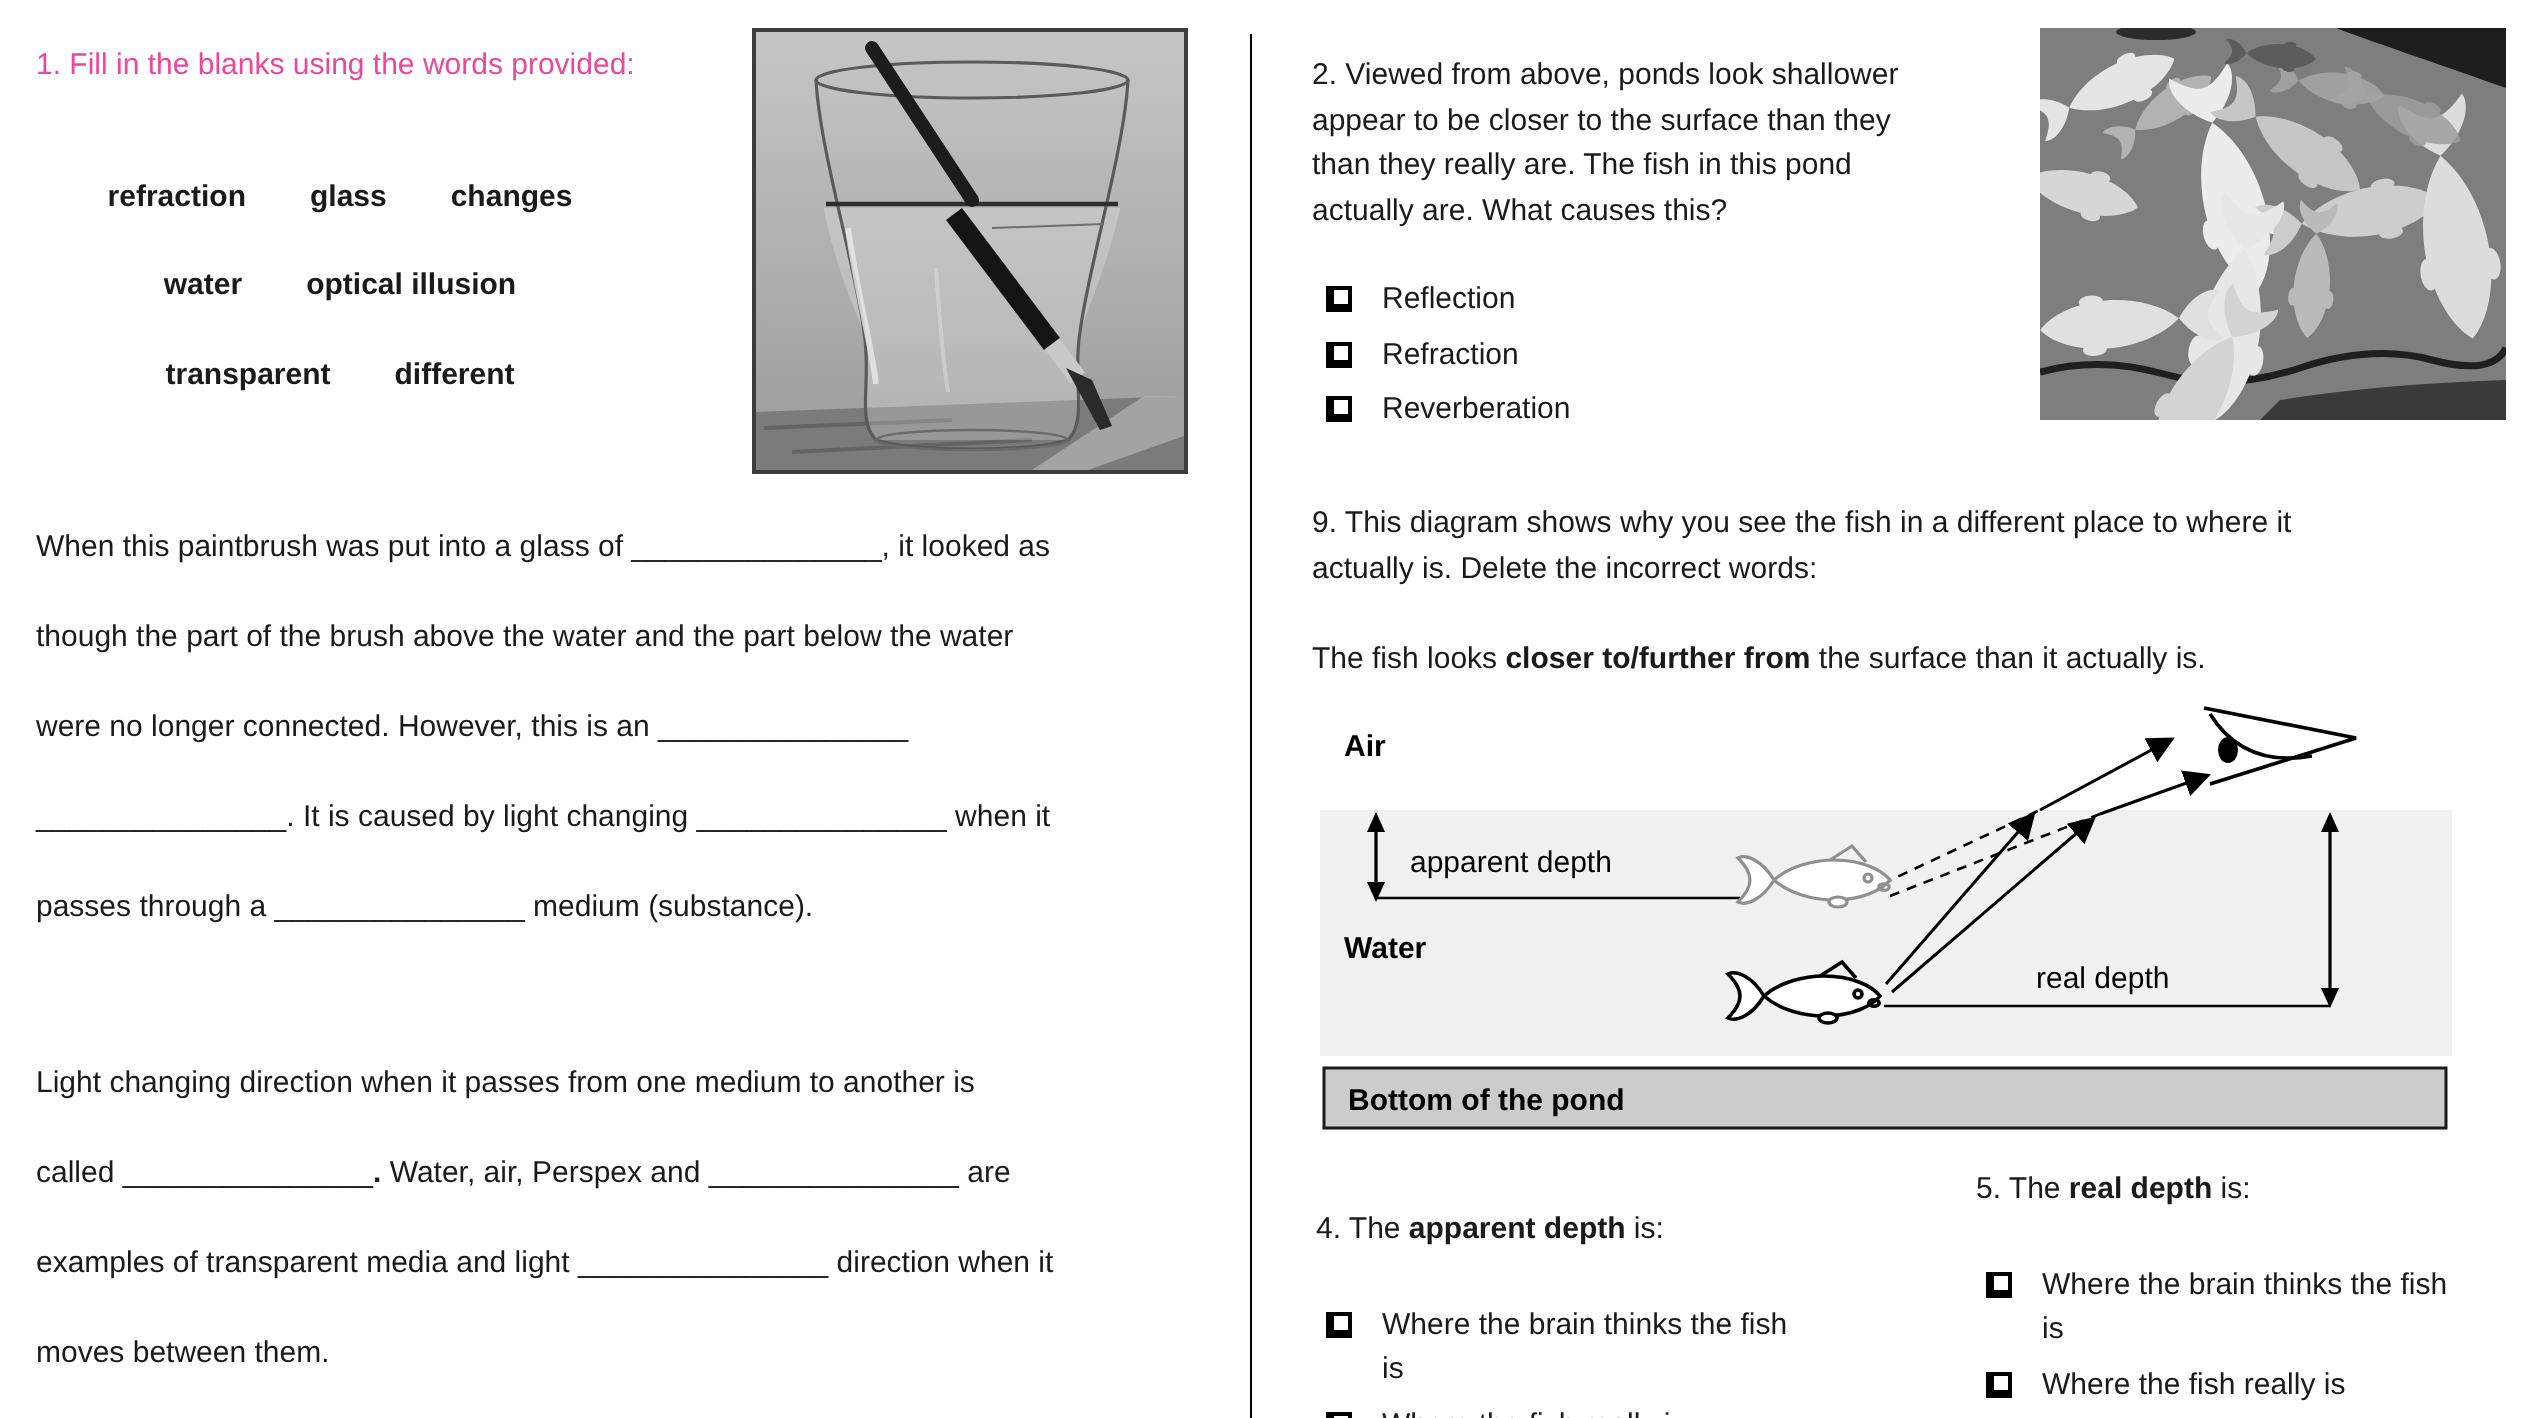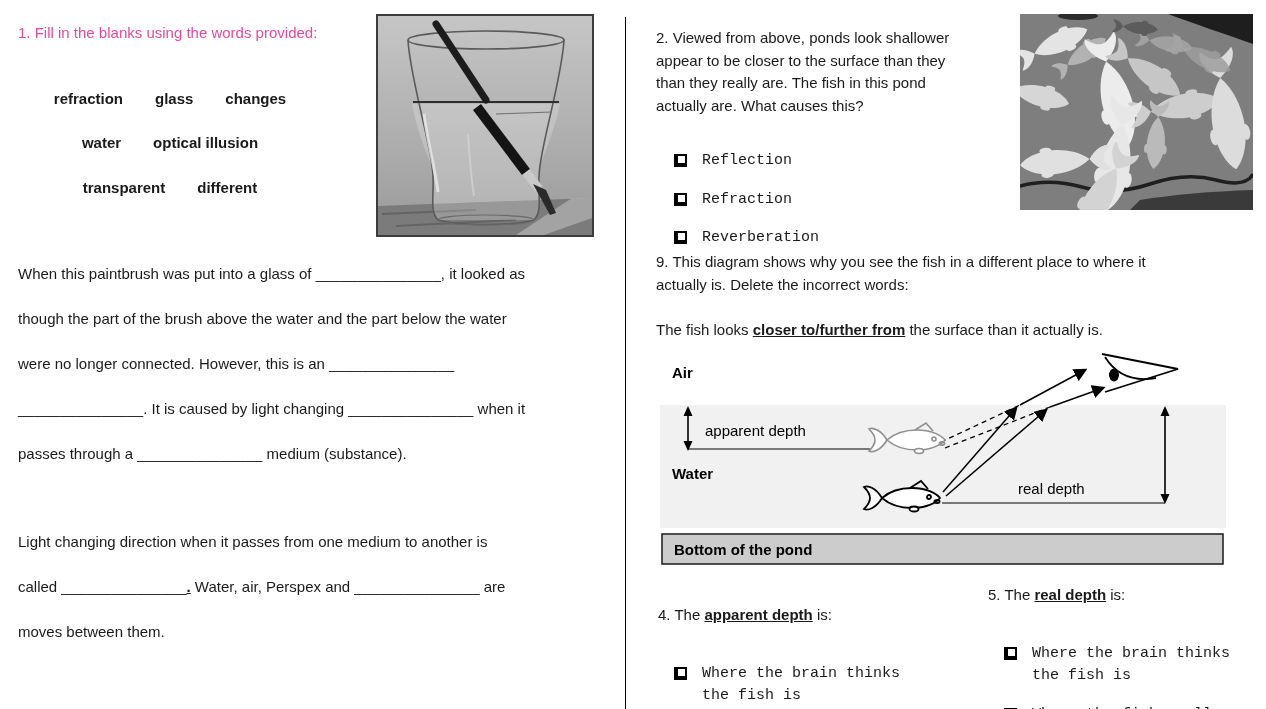--- a/index.html
+++ b/index.html
@@ -2,25 +2,25 @@
 <html><head>
 <meta charset="utf-8">
 <style>
   html,body{margin:0;padding:0;}
   body{
     position:relative;width:1266px;height:709px;background:#ffffff;overflow:hidden;
     font-family:"Liberation Sans",sans-serif;color:#1a1a1a;
   }
   .abs{position:absolute;}
   .txt{font-size:15px;color:#ec4899;}
-  .b{font-weight:bold;text-decoration:underline;}
+  .b{font-weight:bold;}
   .line45{line-height:45px;white-space:nowrap;font-size:15px;}
   .lh22{line-height:22.5px;font-size:15px;}
   .wordrow{display:flex;justify-content:center;gap:32px;font-weight:bold;font-size:15px;width:280px;}
-  .cbrow{display:flex;gap:15px;align-items:flex-start;font-size:15px;line-height:22.5px;margin:16px;font-family:Liberation Mono, monospace;}
+  .cbrow{display:flex;gap:15px;align-items:flex-start;font-size:15px;line-height:22.5px;margin:5px;}
   .cb{box-sizing:border-box;width:13px;height:13px;border:2px solid #000;
       border-left-width:4px;border-bottom-width:4px;margin-top:4px;flex:none;background:#fff;}
   .optlabel{width:212px;}
   .divider{width:1px;background:#000;}
   svg text{font-family:"Liberation Sans",sans-serif;}
 </style>
 </head>
 <body>
 
 <div class="abs divider" style="left:625px;top:17px;height:692px;"></div>
@@ -78,20 +78,21 @@
   <div class="line45">were no longer connected. However, this is an _______________</div>
   <div class="line45">_______________. It is caused by light changing _______________ when it</div>
   <div class="line45">passes through a _______________ medium (substance).</div>
 </div>
 
 <div class="abs" style="left:18px;top:519px;width:590px;">
   <div class="line45">Light changing direction when it passes from one medium to another is</div>
   <div class="line45">
     <span>called _______________</span><span class="b">.</span><span> Water, air, Perspex and _______________ are</span>
   </div>
+  <div class="line45">examples of transparent media and light _______________ direction when it</div>
   <div class="line45">moves between them.</div>
 </div>
 
 <div class="abs" style="left:656px;top:27px;width:360px;">
   <div class="lh22">2. Viewed from above, ponds look shallower</div>
   <div class="lh22">appear to be closer to the surface than they</div>
   <div class="lh22">than they really are. The fish in this pond</div>
   <div class="lh22">actually are. What causes this?</div>
 </div>
 

